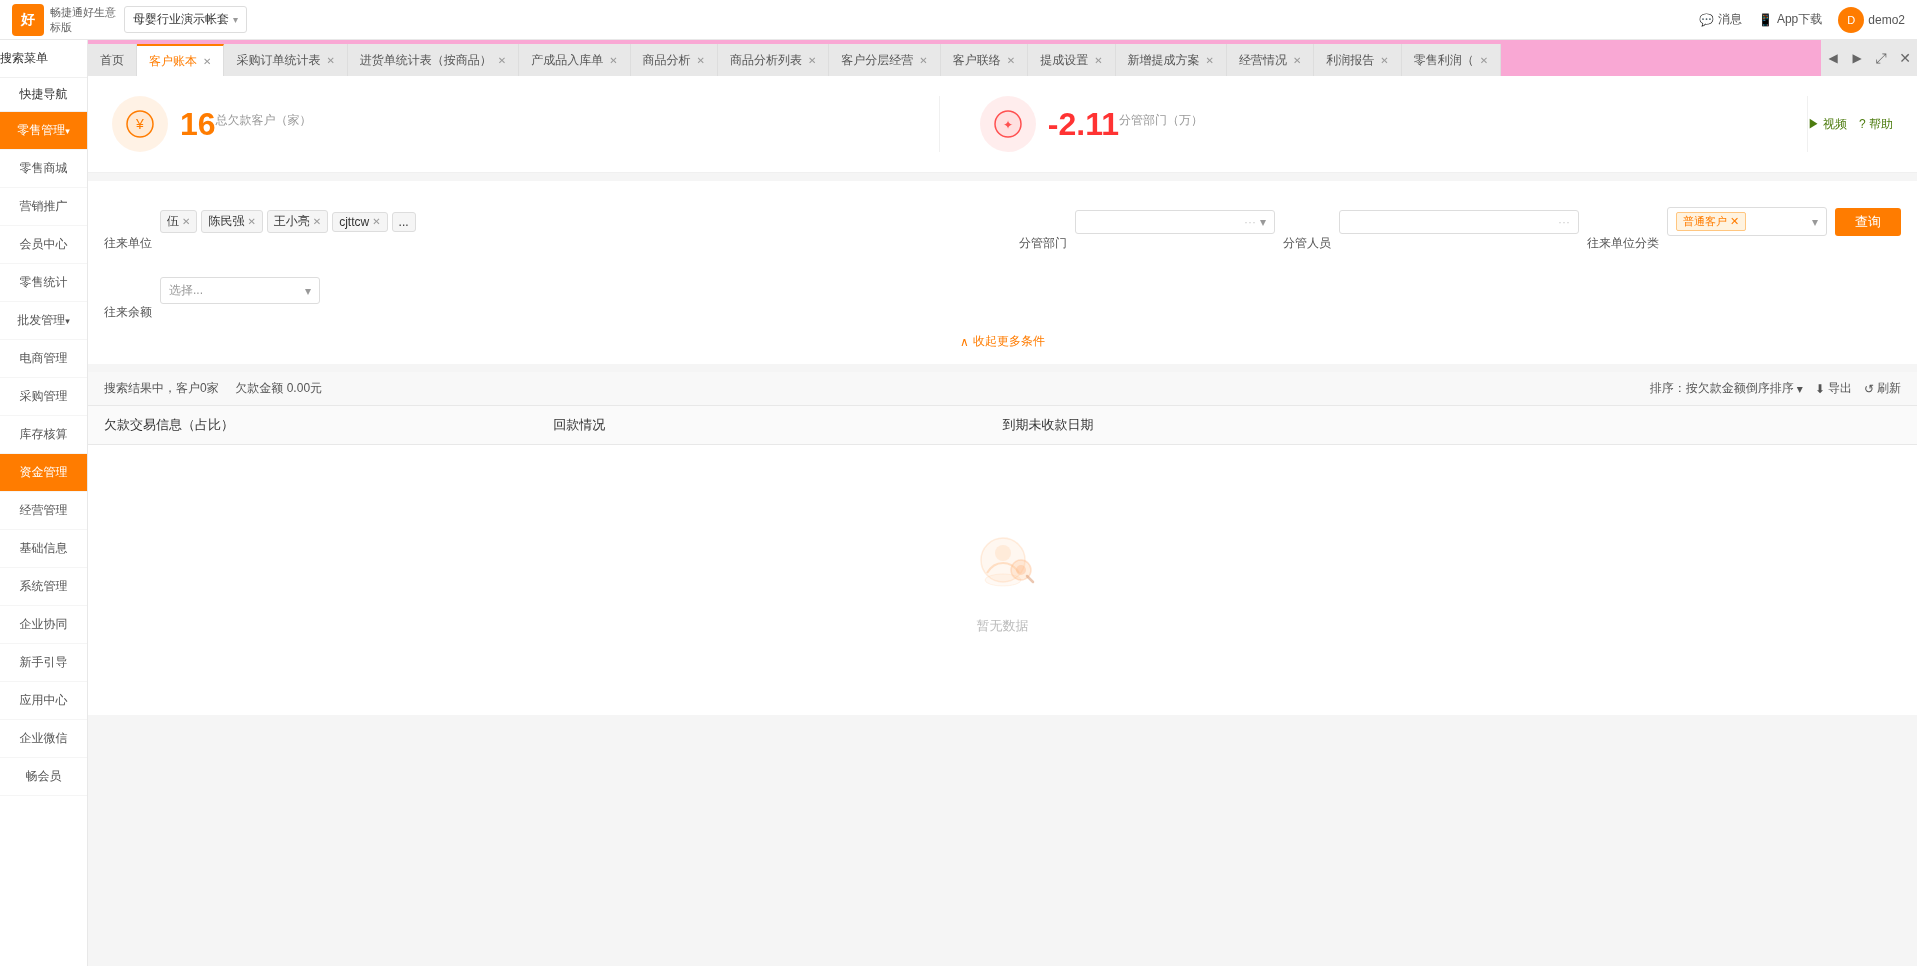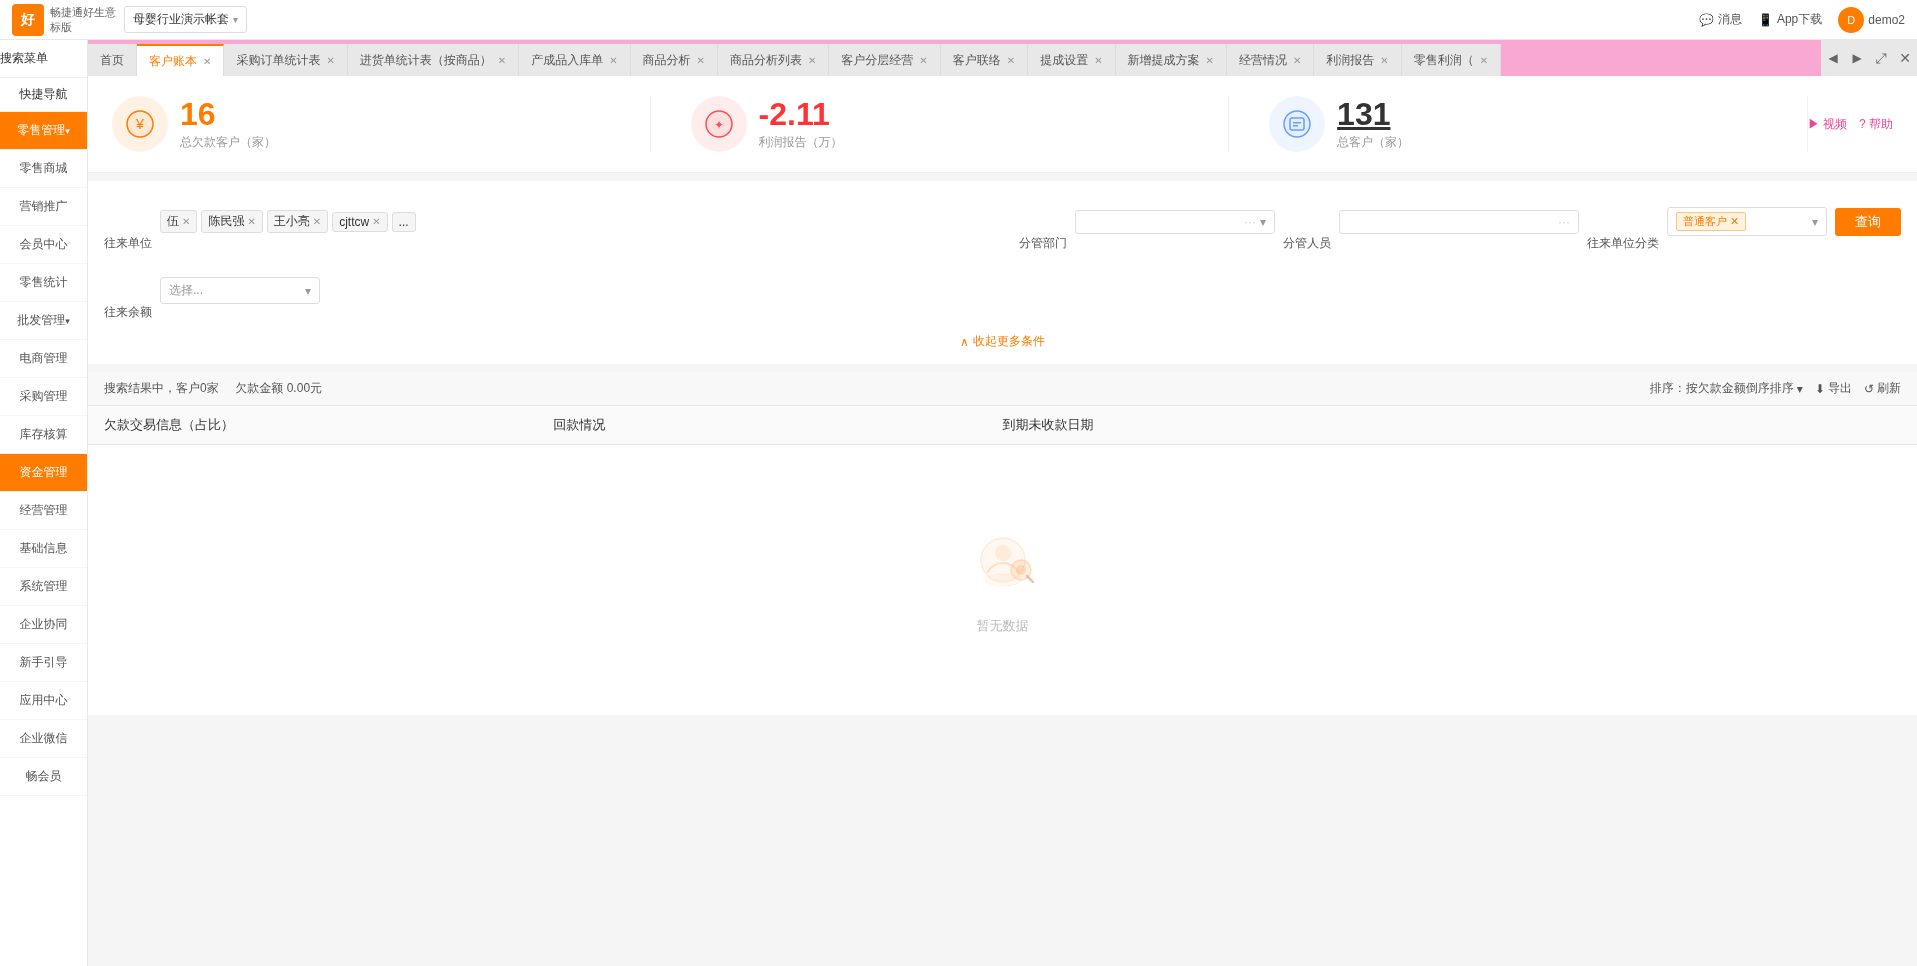--- a/index.html
+++ b/index.html
@@ -44,27 +44,27 @@
 
     
     .stats-header { background: #fff; padding: 20px 24px; display: flex; align-items: center; border-bottom: 1px solid #f0f0f0; gap: 0; margin-bottom: 8px; }
     .stat-block { display: flex; align-items: center; gap: 12px; flex: 1; padding-right: 40px; border-right: 1px solid #f0f0f0; }
     .stat-block:last-child { border-right: none; }
     .stat-block + .stat-block { padding-left: 40px; }
     .stat-icon-circle { width: 56px; height: 56px; border-radius: 50%; display: flex; align-items: center; justify-content: center; flex-shrink: 0; }
     .stat-icon-orange { background: rgba(255,124,0,0.1); color: #ff7c00; font-size: 24px; }
     .stat-icon-red { background: rgba(255,80,80,0.1); color: #ff5050; font-size: 24px; }
     .stat-icon-blue { background: rgba(100,160,255,0.1); color: #64a0ff; font-size: 24px; }
-    .stat-info { display: flex; flex-direction: column; }
+    .stat-info { display: flex; flex-direction: row; }
     .stat-number { font-size: 32px; font-weight: bold; line-height: 1; }
     .stat-number.orange { color: #ff7c00; }
     .stat-number.red { color: #ff3333; }
     .stat-number.black { color: #333; text-decoration: underline; }
     .stat-label { font-size: 12px; color: #999; margin-top: 4px; }
-    .stat-help { display: flex; gap: 12px; margin-left: auto; font-size: 12px; color: #ec4899; align-items: center; }
+    .stat-help { display: flex; gap: 12px; margin-left: auto; font-size: 12px; color: #4d7c0f; align-items: center; }
     .stat-help span { cursor: pointer; }
 
     
     .filter-bar { background: #fff; padding: 10px 16px; margin-bottom: 8px; }
     .filter-row { display: flex; align-items: center; flex-wrap: wrap; gap: 8px; margin-bottom: 8px; }
     .filter-label { color: #555; font-size: 12px; white-space: nowrap; margin-top: 44px; }
     .filter-tags { display: flex; align-items: center; flex-wrap: wrap; gap: 4px; flex: 1; }
     .filter-tag { display: flex; align-items: center; gap: 3px; padding: 2px 6px; background: #f5f5f5; border: 1px solid #ddd; border-radius: 3px; font-size: 12px; color: #333; }
     .filter-tag .x { cursor: pointer; color: #999; font-size: 10px; }
     .filter-select { display: flex; align-items: center; gap: 4px; padding: 4px 8px; border: 1px solid #ddd; border-radius: 3px; cursor: pointer; font-size: 12px; color: #999; min-width: 120px; justify-content: space-between; }
@@ -241,38 +241,24 @@
 
         <div class="stat-block">
           <div class="stat-icon-circle stat-icon-red">
             <svg width="28" height="28" viewBox="0 0 28 28" fill="none">
               <circle cx="14" cy="14" r="13" stroke="#ff5050" stroke-width="1.5" fill="rgba(255,80,80,0.08)"></circle>
               <text x="14" y="19" text-anchor="middle" font-size="12" fill="#ff5050">✦</text>
             </svg>
           </div>
           <div class="stat-info">
             <span class="stat-number red">-2.11</span>
-            <span class="stat-label">利润报告（万）</span>
-          </div>
-        </div>
-
-        <div class="stat-block">
-          <div class="stat-icon-circle stat-icon-blue">
-            <svg width="28" height="28" viewBox="0 0 28 28" fill="none">
-              <circle cx="14" cy="14" r="13" stroke="#64a0ff" stroke-width="1.5" fill="rgba(100,160,255,0.08)"></circle>
-              <rect x="7" y="8" width="14" height="12" rx="2" stroke="#64a0ff" stroke-width="1.5" fill="none"></rect>
-              <rect x="10" y="12" width="8" height="1.5" fill="#64a0ff"></rect>
-              <rect x="10" y="15" width="5" height="1.5" fill="#64a0ff"></rect>
-            </svg>
-          </div>
-          <div class="stat-info">
-            <span class="stat-number black">131</span>
-            <span class="stat-label">总客户（家）</span>
-          </div>
-        </div>
+            <span class="stat-label">分管部门（万）</span>
+          </div>
+        </div>
+
 
         <div class="stat-help">
           <span>
             <span>▶ </span>
             <span>视频</span>
           </span>
           <span>
             <span>? </span>
             <span>帮助</span>
           </span>

